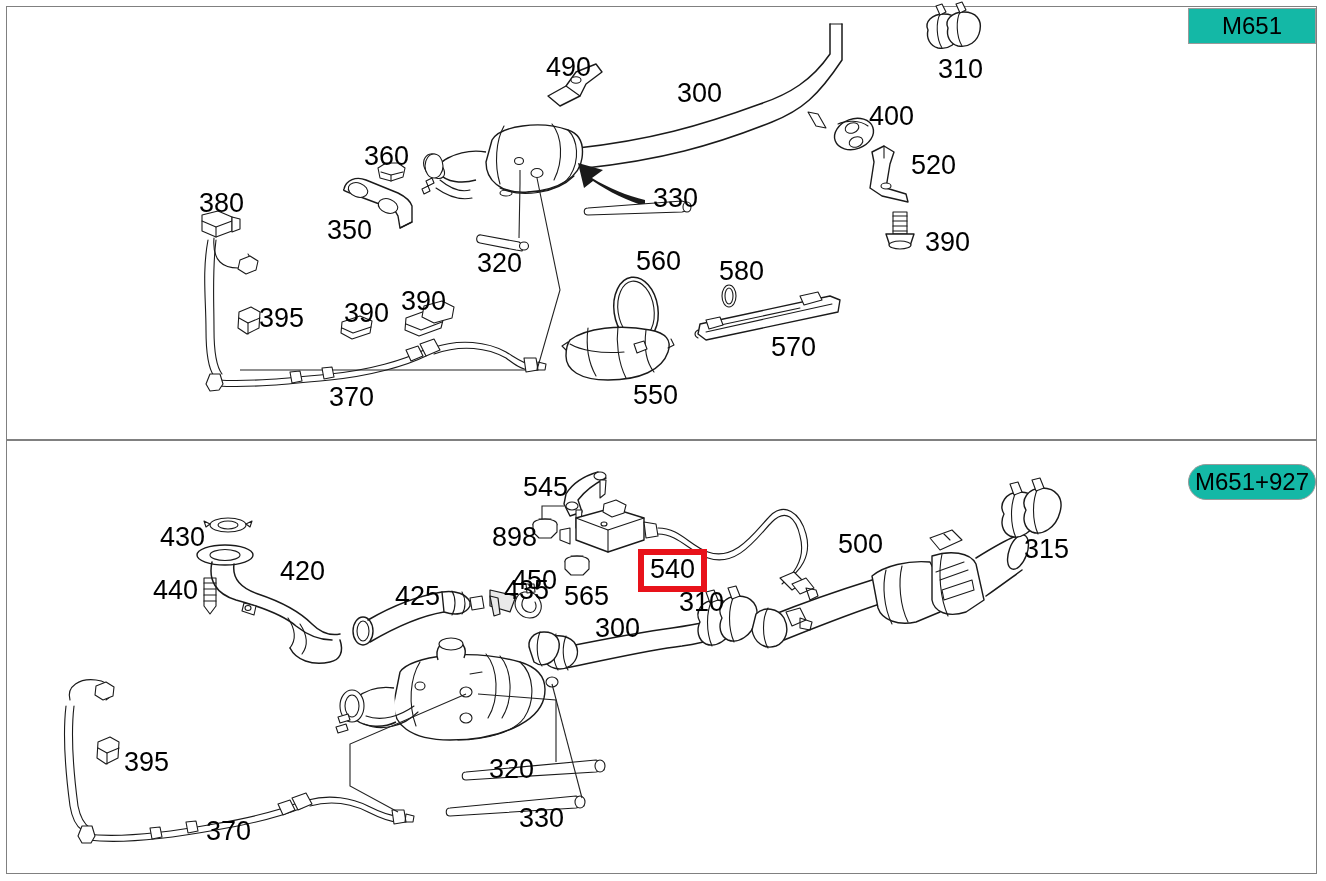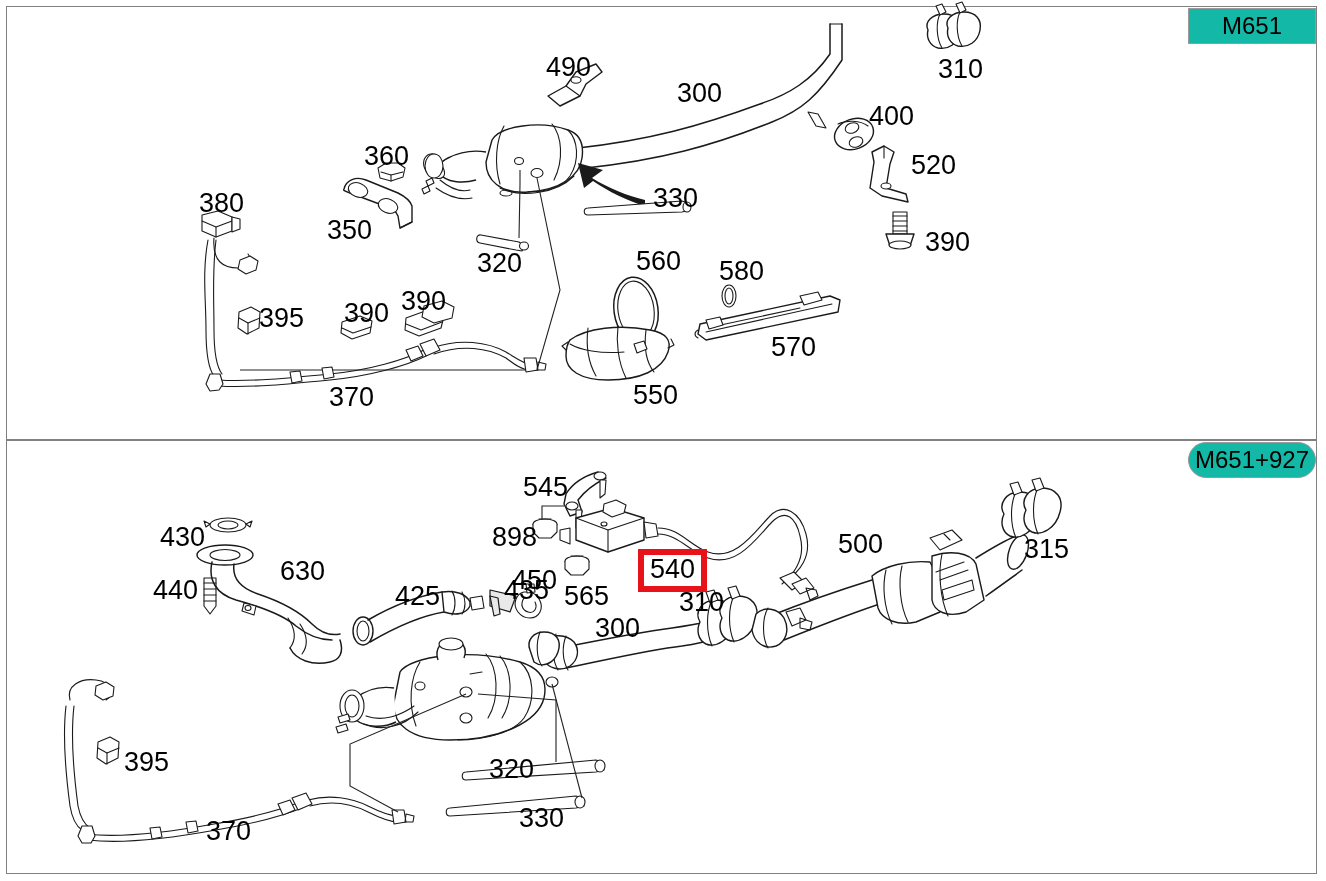--- a/index.html
+++ b/index.html
@@ -35,21 +35,21 @@
     align-items: center;
     justify-content: center;
     font-size: 24px;
     color: #000;
     letter-spacing: 0px;
     white-space: nowrap;
     padding: 0 2px;
     height: 36px;
   }
   #variant-top    { left: 1188px; top: 8px;   min-width: 128px; }
-  #variant-bottom { left: 1188px; top: 442px; min-width: 128px; border-radius: 18px; }
+  #variant-bottom { left: 1188px; top: 464px; min-width: 128px; border-radius: 18px; }
 
   .lbl {
     position: absolute;
     font-size: 27px;
     line-height: 1;
     color: #000000;
     white-space: nowrap;
     user-select: none;
   }
   .lbl.hl {
@@ -483,21 +483,21 @@
   <div class="lbl" style="left:329px; top:384px">370</div>
   <div class="lbl" style="left:636px; top:248px">560</div>
   <div class="lbl" style="left:719px; top:258px">580</div>
   <div class="lbl" style="left:771px; top:334px">570</div>
   <div class="lbl" style="left:633px; top:382px">550</div>
 
   <div class="lbl" style="left:523px; top:474px">545</div>
   <div class="lbl" style="left:492px; top:524px">898</div>
   <div class="lbl" style="left:160px; top:524px">430</div>
   <div class="lbl" style="left:153px; top:577px">440</div>
-  <div class="lbl" style="left:280px; top:558px">630</div>
+  <div class="lbl" style="left:280px; top:558px">420</div>
   <div class="lbl" style="left:395px; top:583px">425</div>
   <div class="lbl" style="left:504px; top:577px">435</div>
   <div class="lbl" style="left:512px; top:567px">450</div>
   <div class="lbl" style="left:564px; top:583px">565</div>
   <div class="lbl hl" style="left:638px; top:549px">540</div>
   <div class="lbl" style="left:595px; top:615px">300</div>
   <div class="lbl" style="left:679px; top:589px">310</div>
   <div class="lbl" style="left:838px; top:531px">500</div>
   <div class="lbl" style="left:1024px; top:536px">315</div>
   <div class="lbl" style="left:124px; top:749px">395</div>

